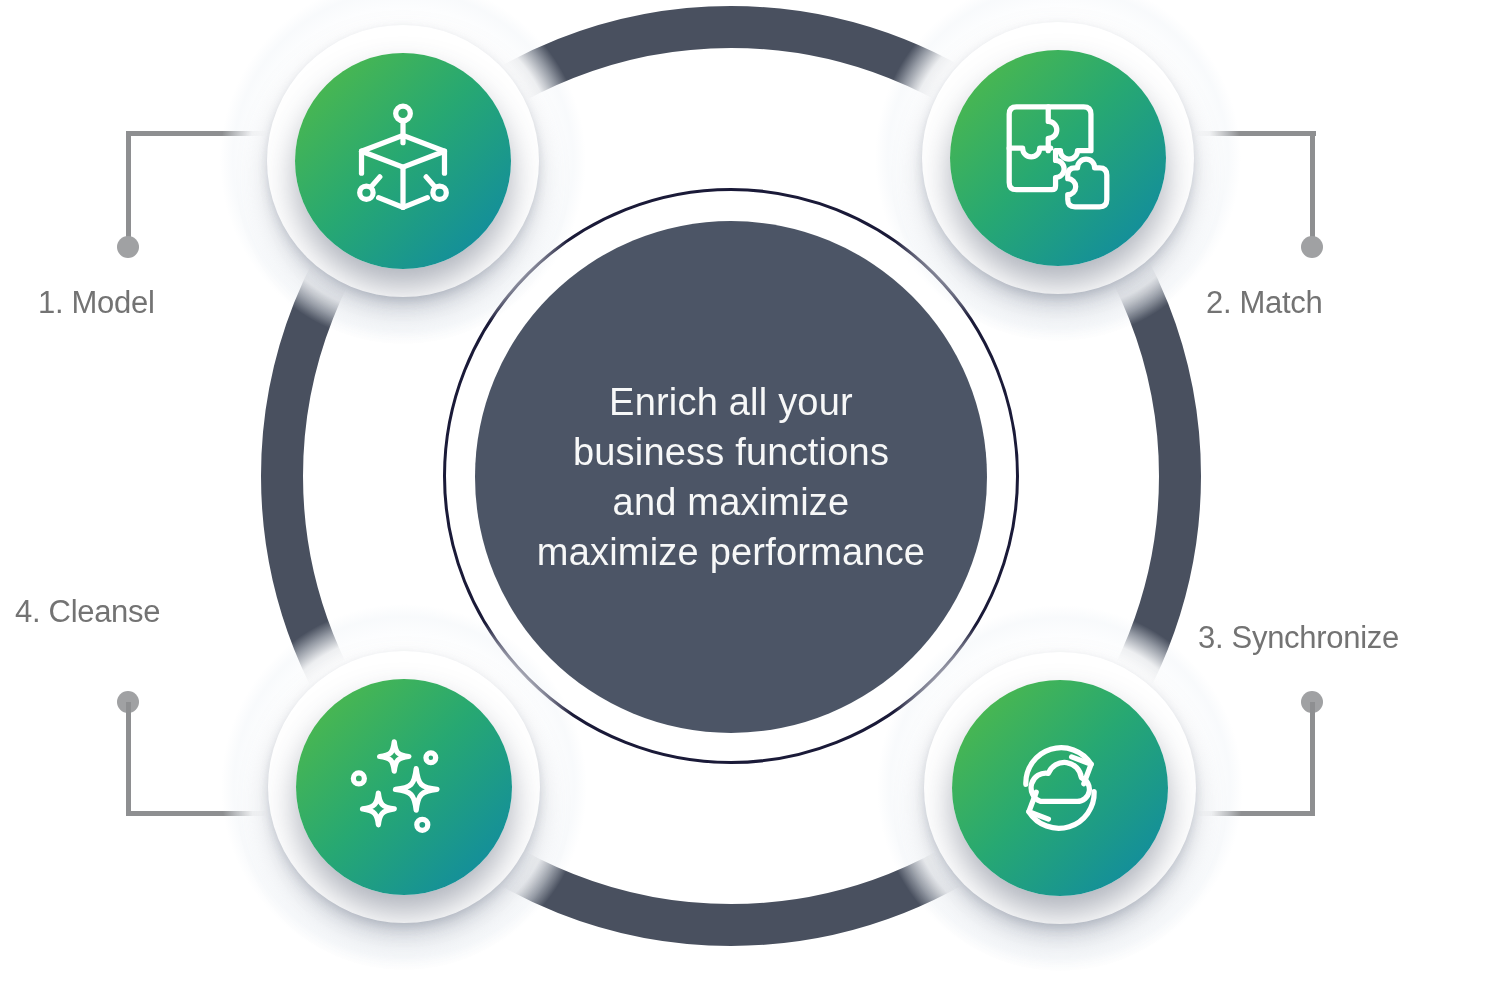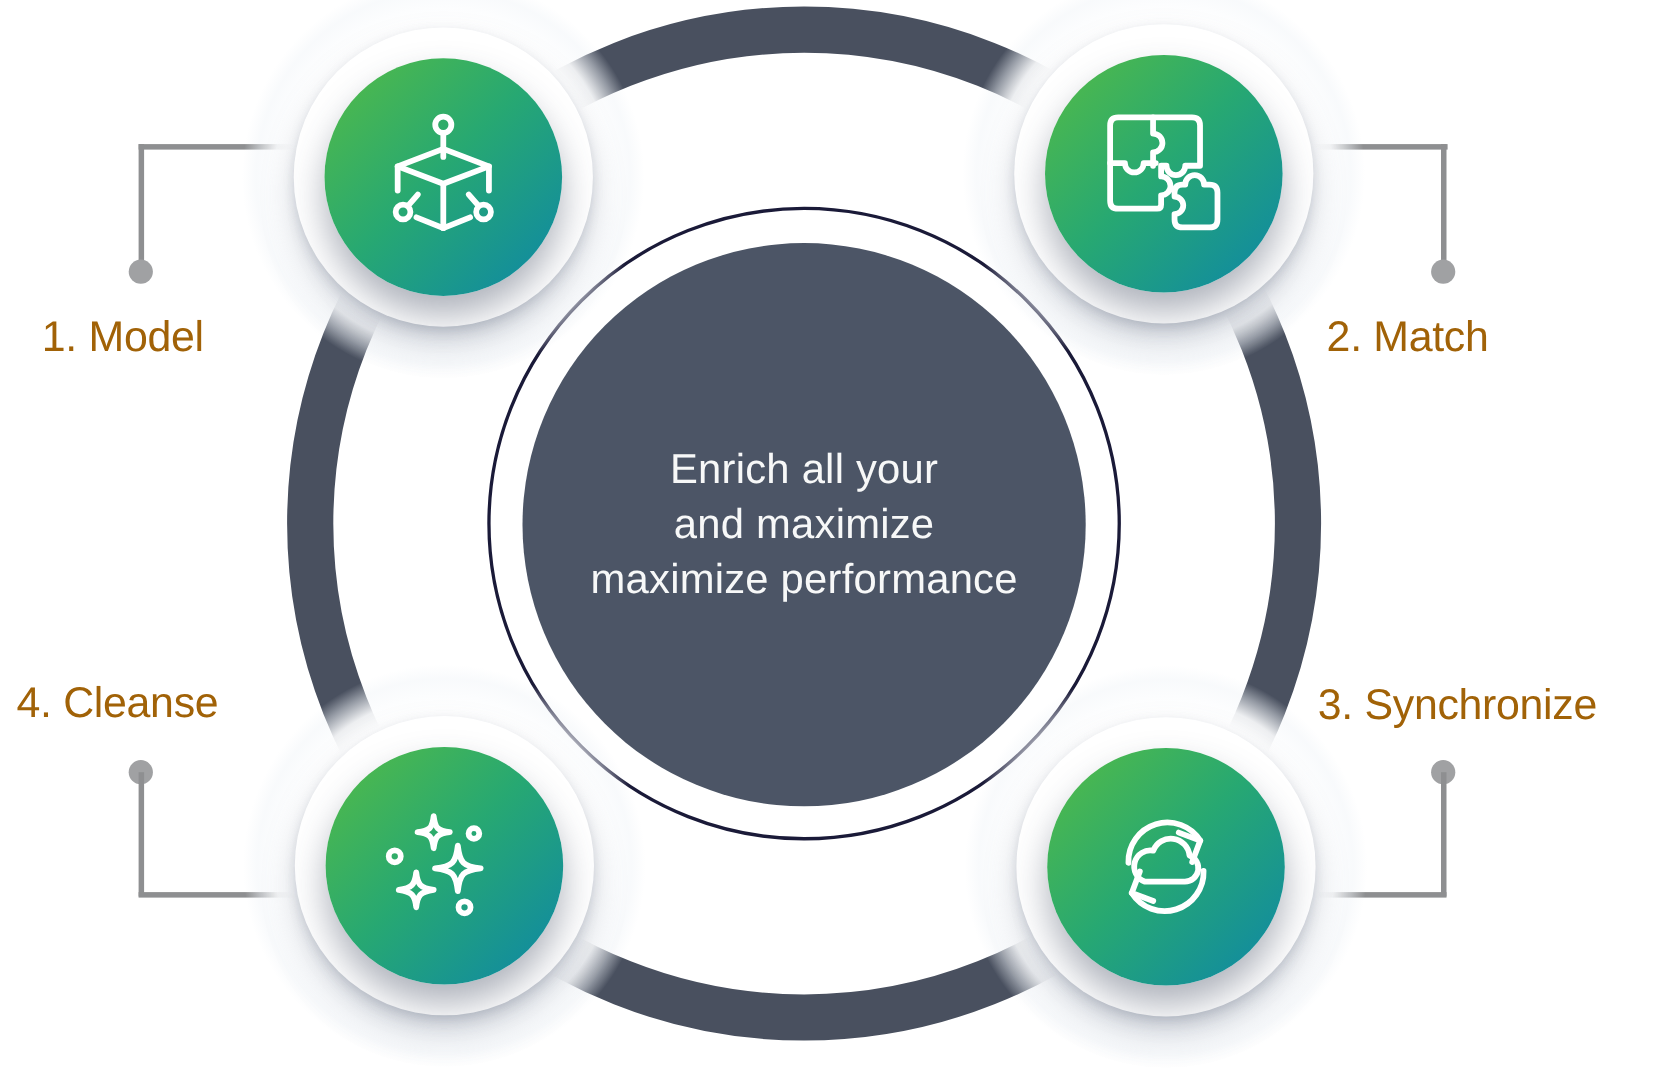--- a/index.html
+++ b/index.html
@@ -51,21 +51,21 @@
   .node-tl { left:220px; top:-22px; }
   .node-tr { left:875px; top:-25px; }
   .node-bl { left:221px; top:604px; }
   .node-br { left:877px; top:605px; }
 
   
   .conn { position:absolute; background:#8e8f91; z-index:1; }
   .conn-dot { position:absolute; width:22px; height:22px; border-radius:50%; background:#a0a1a3; z-index:1; }
 
   
-  .step-label { position:absolute; z-index:6; color:#a16207; font-size:39px; letter-spacing:-.3px; white-space:nowrap; }
+  .step-label { position:absolute; z-index:6; color:#737373; font-size:31px; letter-spacing:-.3px; white-space:nowrap; }
 </style>
 </head>
 <body>
 
 <div class="stage">
 
   <div class="conn" style="left:126px; top:131px; width:216px; height:5px;"></div>
   <div class="conn" style="left:126px; top:131px; width:5px; height:116px;"></div>
   <div class="conn-dot" style="left:117px; top:236px;"></div>
 
@@ -79,20 +79,21 @@
 
   <div class="conn-dot" style="left:1301px; top:691px;"></div>
   <div class="conn" style="left:1310px; top:702px; width:5px; height:113px;"></div>
   <div class="conn" style="left:1099px; top:811px; width:216px; height:5px;"></div>
 
   <div class="ring"></div>
   <div class="thin-circle"></div>
   <div class="center-disc">
     <div class="center-text">
       <span>Enrich all your</span>
+      <span>business functions</span>
       <span>and maximize</span>
       <span>maximize performance</span>
     </div>
   </div>
 
   <div class="node node-tl">
     <div class="halo"></div>
     <div class="plate"></div>
     <div class="disc">
       <svg viewBox="0 0 100 100" aria-hidden="true">
@@ -150,15 +151,15 @@
         <path d="M75.5 30.5 L59.5 24.5 M75.5 30.5 L69.5 46.5"></path>
         <path d="M78 53 A29 29 0 0 1 24.5 69.5"></path>
         <path d="M24.5 69.5 L40.5 75.5 M24.5 69.5 L30.5 53.5"></path>
       </svg>
     </div>
   </div>
 
   <div class="step-label" style="left:38px; top:285px;">1. Model</div>
   <div class="step-label" style="left:1206px; top:285px;">2. Match</div>
   <div class="step-label" style="left:1198px; top:620px;">3. Synchronize</div>
-  <div class="step-label" style="left:15px; top:618px;">4. Cleanse</div>
+  <div class="step-label" style="left:15px; top:594px;">4. Cleanse</div>
 
 </div>
 
 </body></html>

